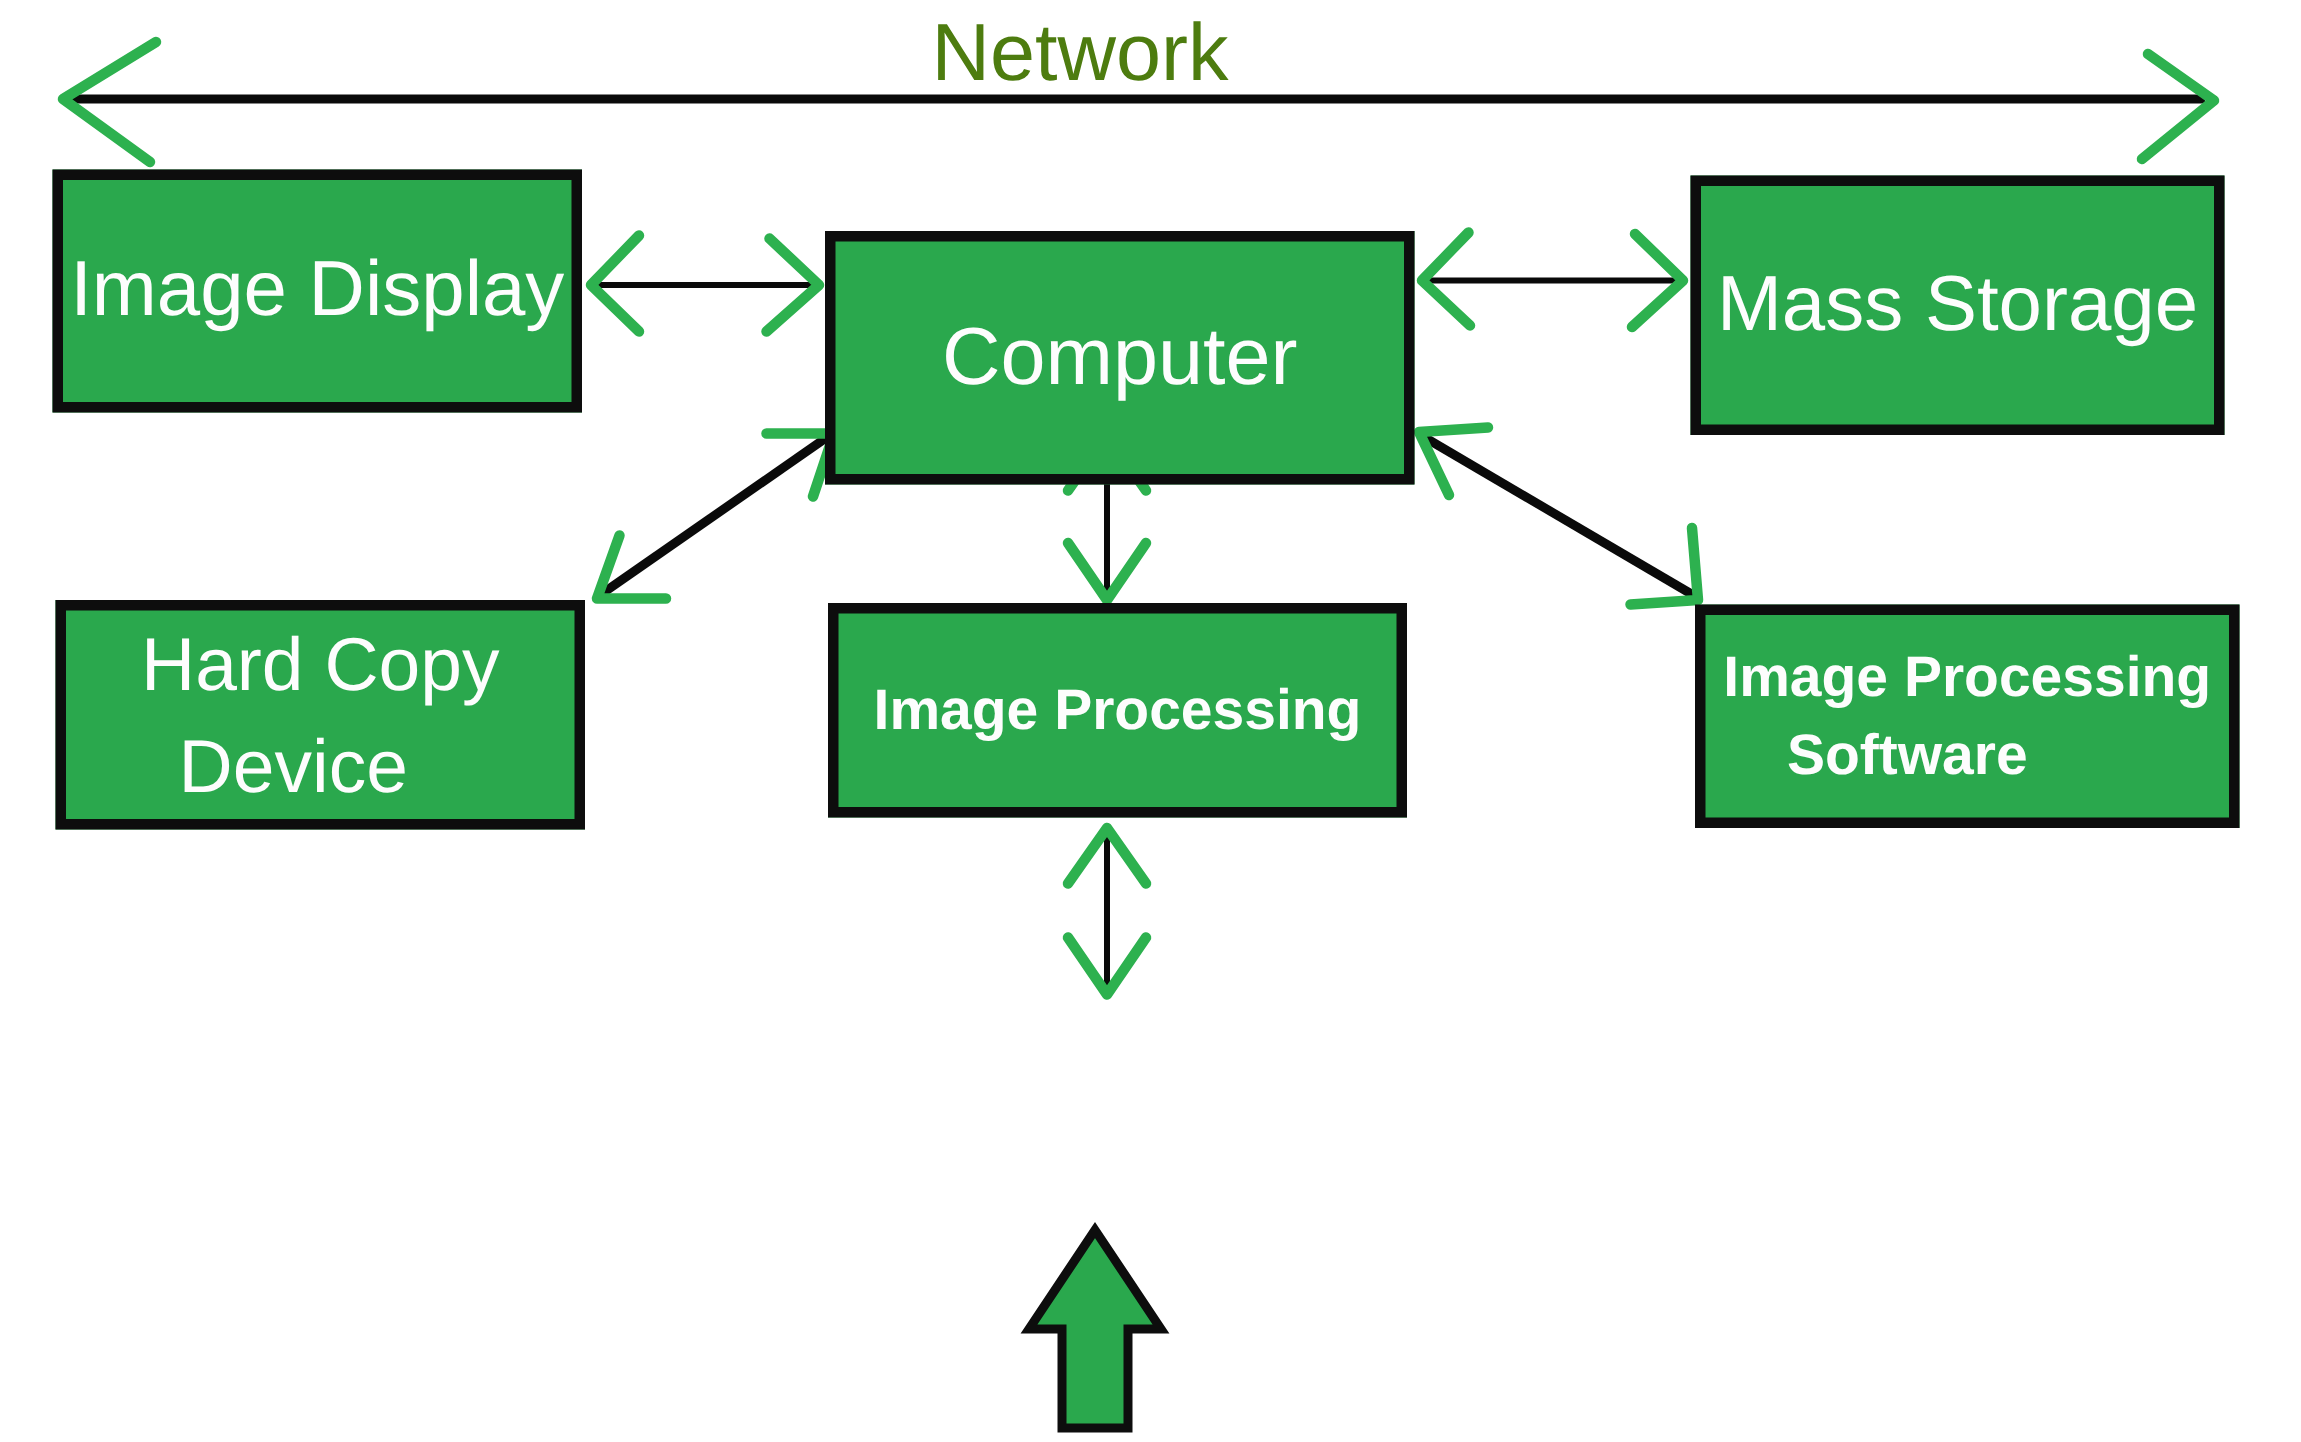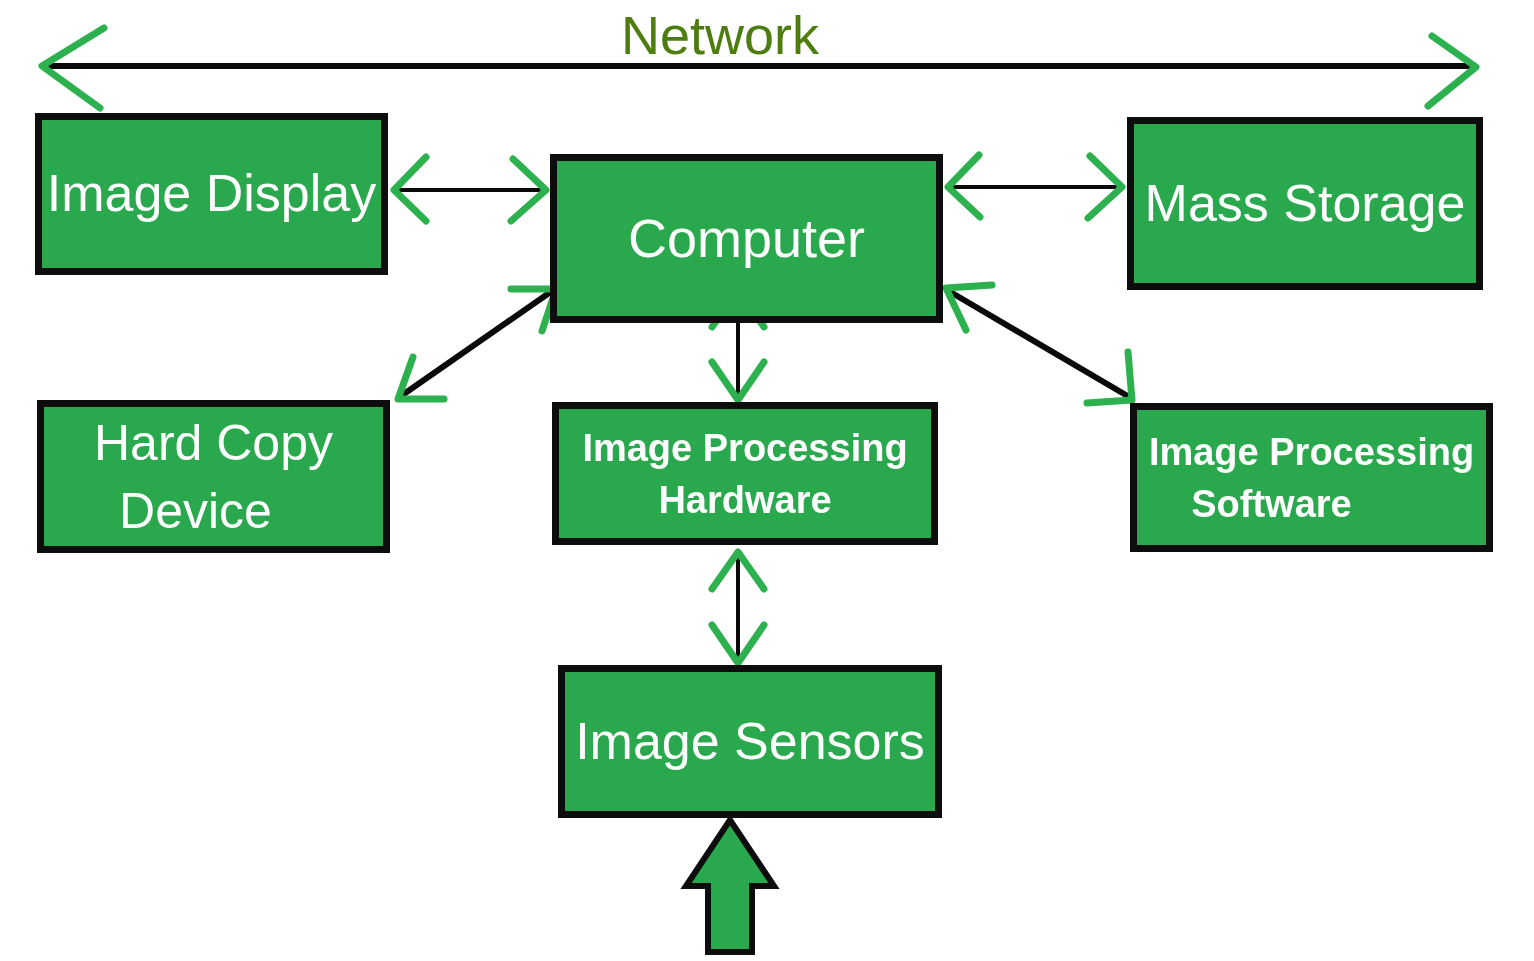--- a/index.html
+++ b/index.html
@@ -104,26 +104,22 @@
     <span>Mass Storage</span>
   </div>
 
   <div class="node two" style="left:37px;top:400px;width:353px;height:153px;justify-content:center;">
     <span>Hard Copy</span>
     <span class="shift-dev">Device</span>
   </div>
 
   <div class="node small" style="left:552px;top:402px;width:386px;height:143px;">
     <span>Image Processing</span>
-    <span>Hardware</span>
   </div>
 
   <div class="node small" style="left:1130px;top:403px;width:363px;height:149px;">
     <span>Image Processing</span>
     <span class="shift-sw">Software</span>
   </div>
 
-  <div class="node big" style="left:558px;top:665px;width:384px;height:153px;">
-    <span>Image Sensors</span>
-  </div>
 
 
 </div>
 
 </body></html>

